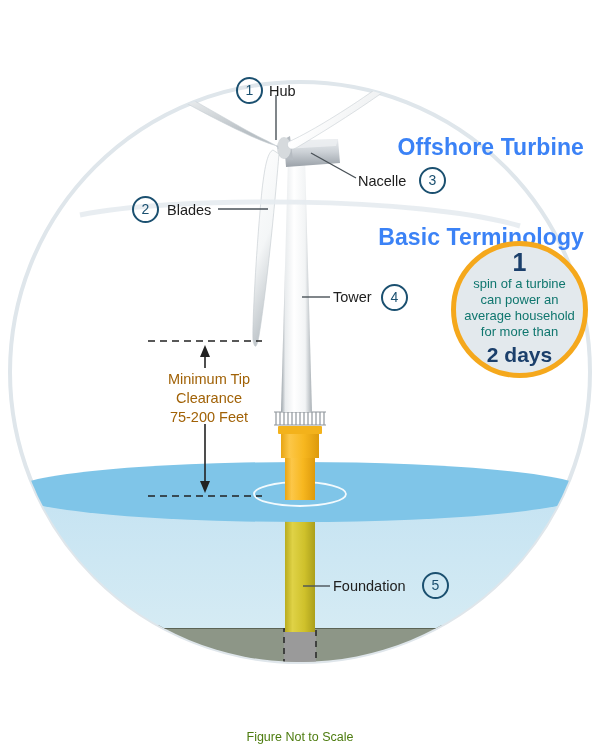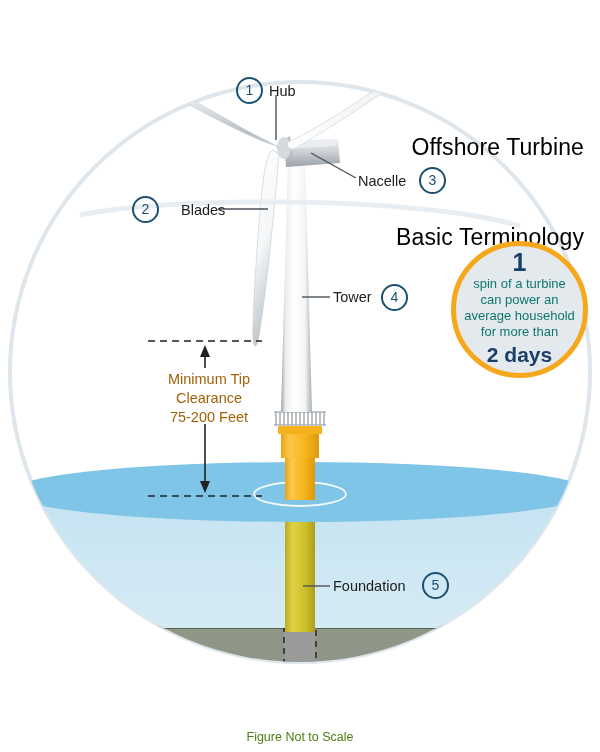--- a/index.html
+++ b/index.html
@@ -8,24 +8,24 @@
     background:#ffffff;
     font-family:"Liberation Sans", sans-serif;
     overflow:hidden;
     position:relative;
   }
   #stage{position:absolute;inset:0;width:600px;height:752px;}
   svg#scene{position:absolute;left:0;top:0;width:600px;height:752px;}
 
   .ttl{
     position:absolute;
-    color:#000000;
+    color:#3b82f6;
     font-size:23px;
     line-height:30px;
-    font-weight:400;
+    font-weight:700;
     letter-spacing:.1px;
     text-align:right;
     white-space:pre;
   }
   #title{right:16px;top:72px;}
 
   .lbl{
     position:absolute;
     color:#202020;
     font-size:14.5px;
@@ -234,21 +234,21 @@
   <div id="clearance">
     <div>Minimum Tip</div>
     <div>Clearance</div>
     <div>75-200 Feet</div>
   </div>
 
   <div class="numc" style="left:236px;top:77px;">1</div>
   <div class="lbl" style="left:269px;top:82px;">Hub</div>
 
   <div class="numc" style="left:132px;top:196px;">2</div>
-  <div class="lbl" style="left:167px;top:201px;margin-left:14px;">Blades</div>
+  <div class="lbl" style="left:167px;top:201px;">Blades</div>
 
   <div class="lbl" style="left:358px;top:172px;">Nacelle</div>
   <div class="numc" style="left:419px;top:167px;">3</div>
 
   <div class="lbl" style="left:333px;top:288px;">Tower</div>
   <div class="numc" style="left:381px;top:284px;">4</div>
 
   <div class="lbl" style="left:333px;top:577px;text-align:right;">Foundation</div>
   <div class="numc" style="left:422px;top:572px;">5</div>
 

